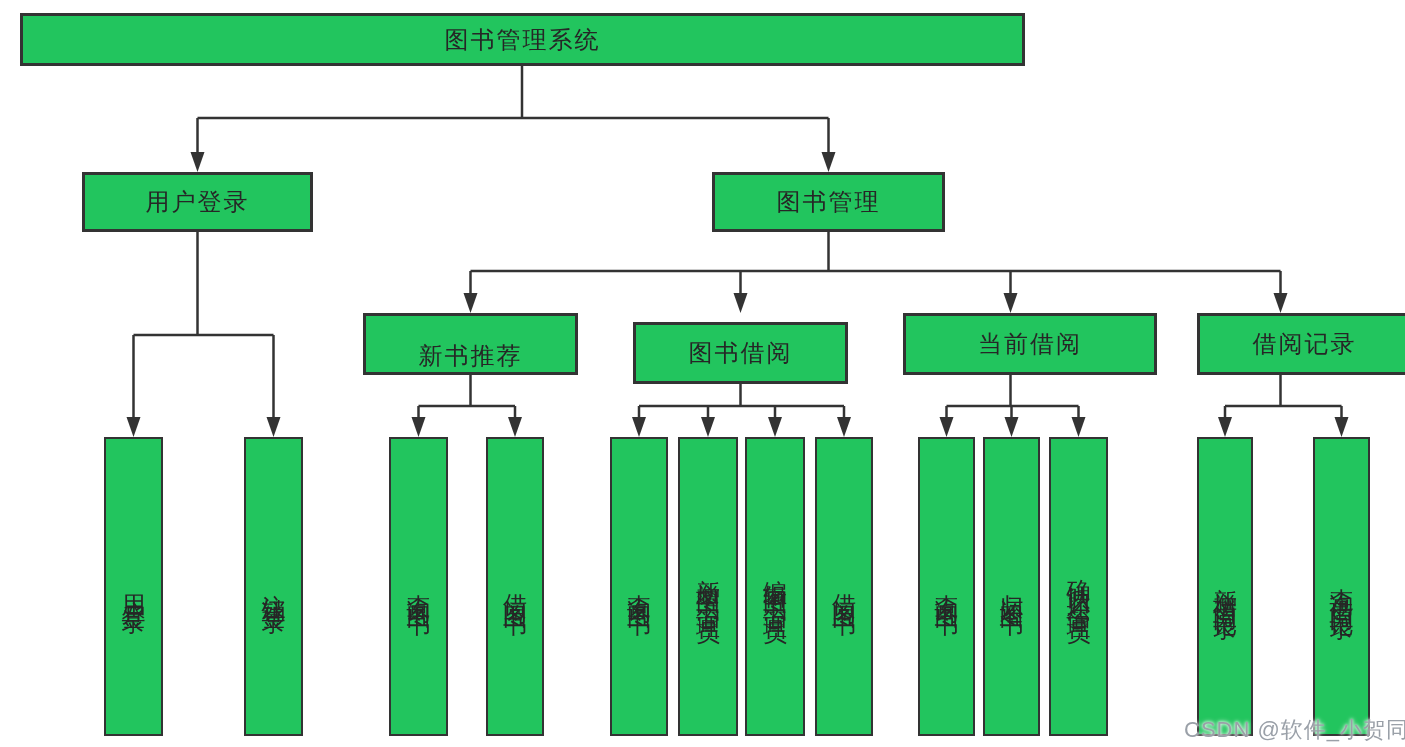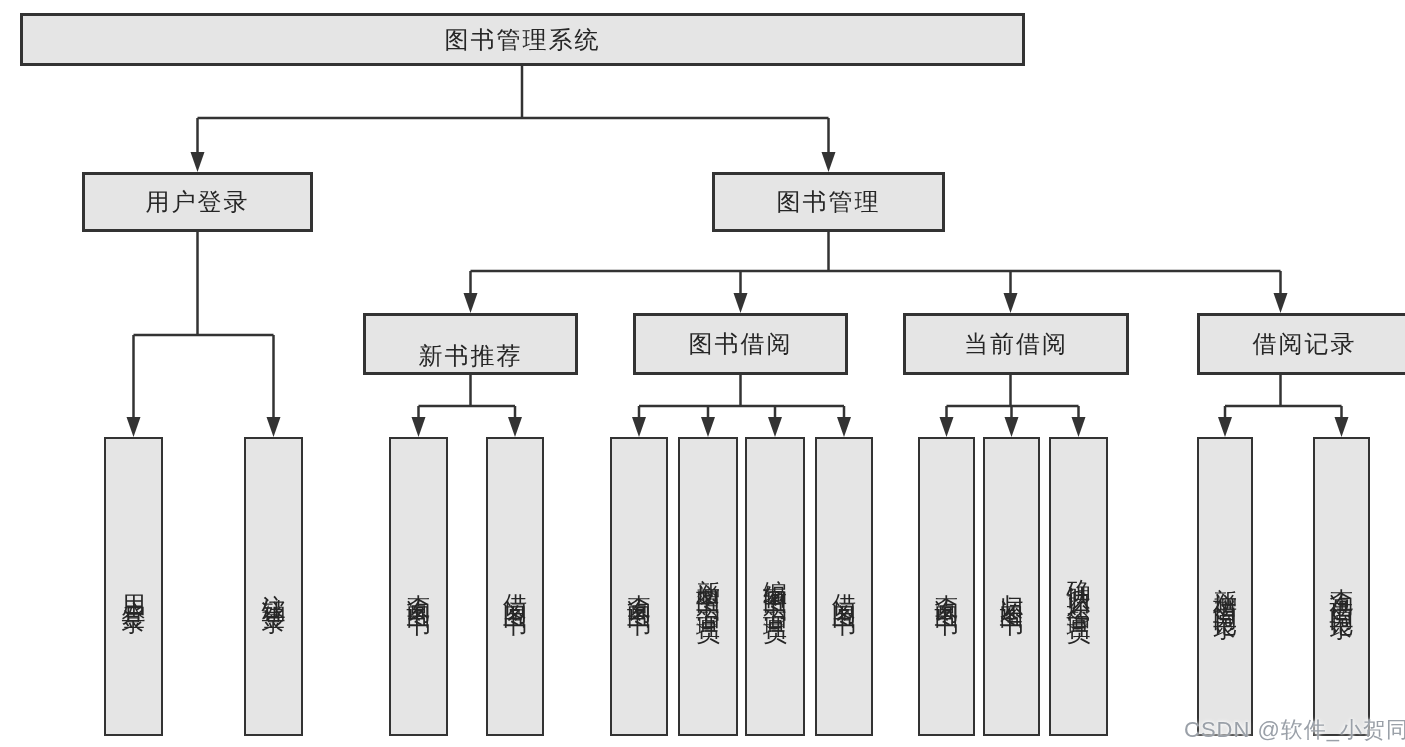--- a/index.html
+++ b/index.html
@@ -12,21 +12,21 @@
   body{
     width:1405px;height:747px;position:relative;overflow:hidden;
     background:var(--bg);
     font-family:"Liberation Sans","DejaVu Sans",sans-serif;
     color:var(--text-color);
   }
   #connector-layer{position:absolute;left:0;top:0;z-index:1;}
   #connector-layer line{stroke:var(--line-color);stroke-width:2.5;}
   #connector-layer polygon{fill:var(--line-color);}
   .node{
-    position:absolute;box-sizing:border-box;background:#e5e5e5;
+    position:absolute;box-sizing:border-box;background:#22c55e;
     border:3px solid var(--line-color);
     display:flex;align-items:center;justify-content:center;
     font-size:24px;letter-spacing:2px;z-index:2;
   }
   .node span{white-space:nowrap;}
   .leaf{border-width:2.5px;}
   .leaf span{
     writing-mode:vertical-rl;
     letter-spacing:6px;line-height:1;white-space:nowrap;
   }
@@ -111,24 +111,24 @@
   <div class="node" style="left:82px;top:172px;width:231px;height:60px;">
     <span>用户登录</span>
   </div>
   <div class="node" style="left:712px;top:172px;width:233px;height:60px;">
     <span>图书管理</span>
   </div>
 
   <div class="node" style="left:363px;top:313px;width:215px;height:62px;align-items:flex-end;">
     <span>新书推荐</span>
   </div>
-  <div class="node" style="left:633px;top:313px;width:215px;height:62px;">
+  <div class="node" style="left:633px;top:322px;width:215px;height:62px;">
     <span>图书借阅</span>
   </div>
-  <div class="node" style="left:903px;top:313px;width:226px;height:62px;">
+  <div class="node" style="left:903px;top:313px;width:254px;height:62px;">
     <span>当前借阅</span>
   </div>
   <div class="node" style="left:1173px;top:313px;width:215px;height:62px;margin-left:24px;">
     <span>借阅记录</span>
   </div>
 
   <div class="node leaf" style="left:104px;top:437px;width:59px;height:299px;">
     <span>用户登录</span>
   </div>
   <div class="node leaf" style="left:244px;top:437px;width:59px;height:299px;">

